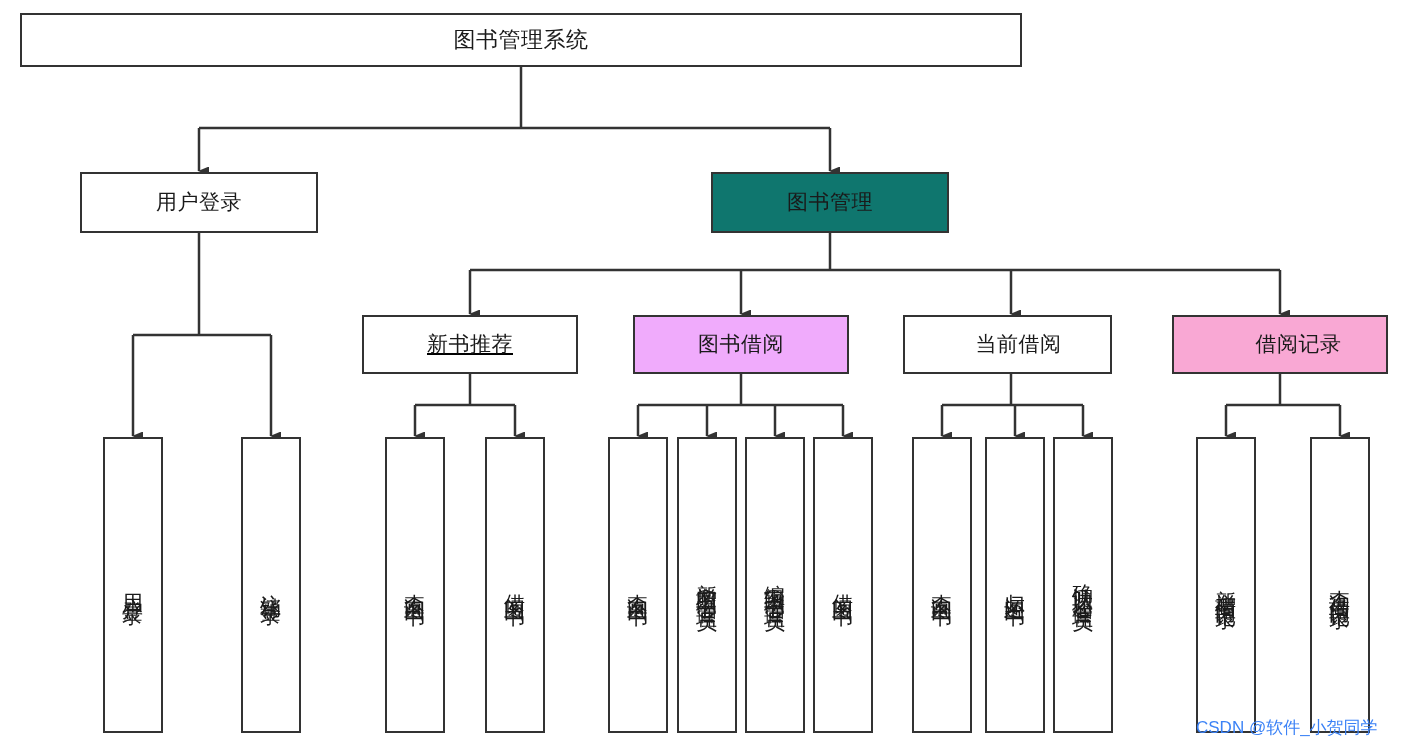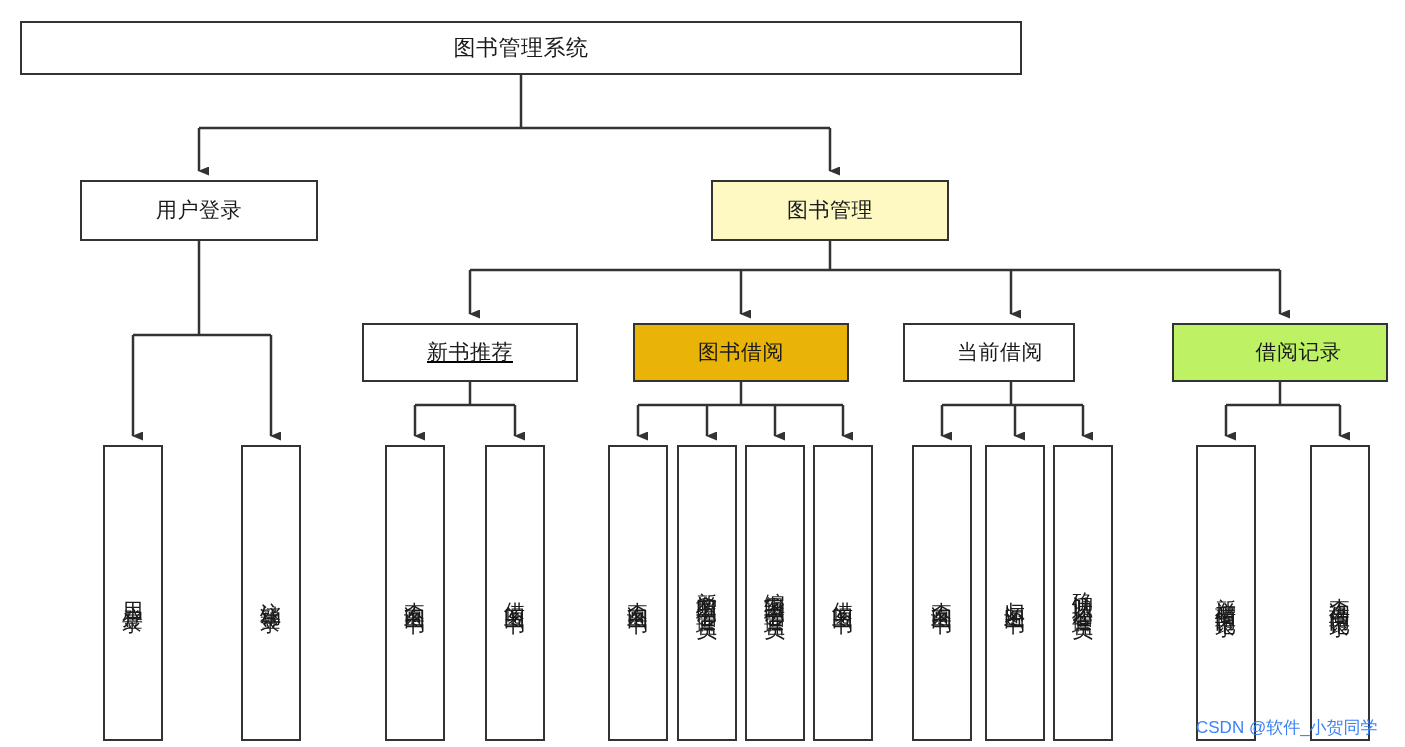--- a/index.html
+++ b/index.html
@@ -29,21 +29,20 @@
   }
   .node-box {
     position: absolute;
     box-sizing: border-box;
     border: 2px solid #333333;
     background: #ffffff;
     display: flex;
     align-items: center;
     justify-content: center;
     overflow: hidden;
-    margin-top: 8px;
   }
   .node-label {
     color: #1a1a1a;
     white-space: nowrap;
     line-height: 1.08;
     letter-spacing: 0.5px;
   }
   .node-horizontal .node-label {
     font-size: 21px;
   }
@@ -116,33 +115,33 @@
         <line x1="1340" y1="405" x2="1340" y2="436" stroke="#333333" stroke-width="2.5" marker-end="url(#arrowhead)"></line>
       </g>
   </svg>
   <div id="node-layer">
       <div class="node-box node-horizontal root" style="left: 20px; top: 13px; width: 1002px; height: 54px; border-color: rgb(51, 51, 51); background: rgb(255, 255, 255);">
         <span class="node-label" style="color: rgb(26, 26, 26);">图书管理系统</span>
       </div>
       <div class="node-box node-horizontal" style="left: 80px; top: 172px; width: 238px; height: 61px; border-color: rgb(51, 51, 51); background: rgb(255, 255, 255);">
         <span class="node-label" style="color: rgb(26, 26, 26);">用户登录</span>
       </div>
-      <div class="node-box node-horizontal" style="left: 711px; top: 172px; width: 238px; height: 61px; border-color: rgb(51, 51, 51); background: #fef9c3;">
+      <div class="node-box node-horizontal" style="left: 711px; top: 172px; width: 238px; height: 61px; border-color: rgb(51, 51, 51); background: #0f766e;">
         <span class="node-label" style="color: rgb(26, 26, 26);">图书管理</span>
       </div>
       <div class="node-box node-horizontal" style="left: 362px; top: 315px; width: 216px; height: 59px; border-color: rgb(51, 51, 51); background: rgb(255, 255, 255); text-decoration: underline;">
         <span class="node-label" style="color: rgb(26, 26, 26);">新书推荐</span>
       </div>
-      <div class="node-box node-horizontal" style="left: 633px; top: 315px; width: 216px; height: 59px; border-color: rgb(51, 51, 51); background: #eab308;">
+      <div class="node-box node-horizontal" style="left: 633px; top: 315px; width: 216px; height: 59px; border-color: rgb(51, 51, 51); background: #f0abfc;">
         <span class="node-label" style="color: rgb(26, 26, 26);">图书借阅</span>
       </div>
-      <div class="node-box node-horizontal" style="left: 903px; top: 315px; width: 172px; height: 59px; border-color: rgb(51, 51, 51); background: rgb(255, 255, 255); padding-left: 22px;">
+      <div class="node-box node-horizontal" style="left: 903px; top: 315px; width: 209px; height: 59px; border-color: rgb(51, 51, 51); background: rgb(255, 255, 255); padding-left: 22px;">
         <span class="node-label" style="color: rgb(26, 26, 26);">当前借阅</span>
       </div>
-      <div class="node-box node-horizontal" style="left: 1172px; top: 315px; width: 216px; height: 59px; border-color: rgb(51, 51, 51); background: #bef264; padding-left: 37px;">
+      <div class="node-box node-horizontal" style="left: 1172px; top: 315px; width: 216px; height: 59px; border-color: rgb(51, 51, 51); background: #f9a8d4; padding-left: 37px;">
         <span class="node-label" style="color: rgb(26, 26, 26);">借阅记录</span>
       </div>
       <div class="node-box node-vertical" style="left: 103px; top: 437px; width: 60px; height: 296px; border-color: rgb(51, 51, 51); background: rgb(255, 255, 255);">
         <span class="node-label" style="color: rgb(26, 26, 26);">用户登录</span>
       </div>
       <div class="node-box node-vertical" style="left: 241px; top: 437px; width: 60px; height: 296px; border-color: rgb(51, 51, 51); background: rgb(255, 255, 255);">
         <span class="node-label" style="color: rgb(26, 26, 26);">注销登录</span>
       </div>
       <div class="node-box node-vertical" style="left: 385px; top: 437px; width: 60px; height: 296px; border-color: rgb(51, 51, 51); background: rgb(255, 255, 255);">
         <span class="node-label" style="color: rgb(26, 26, 26);">查询图书</span>

